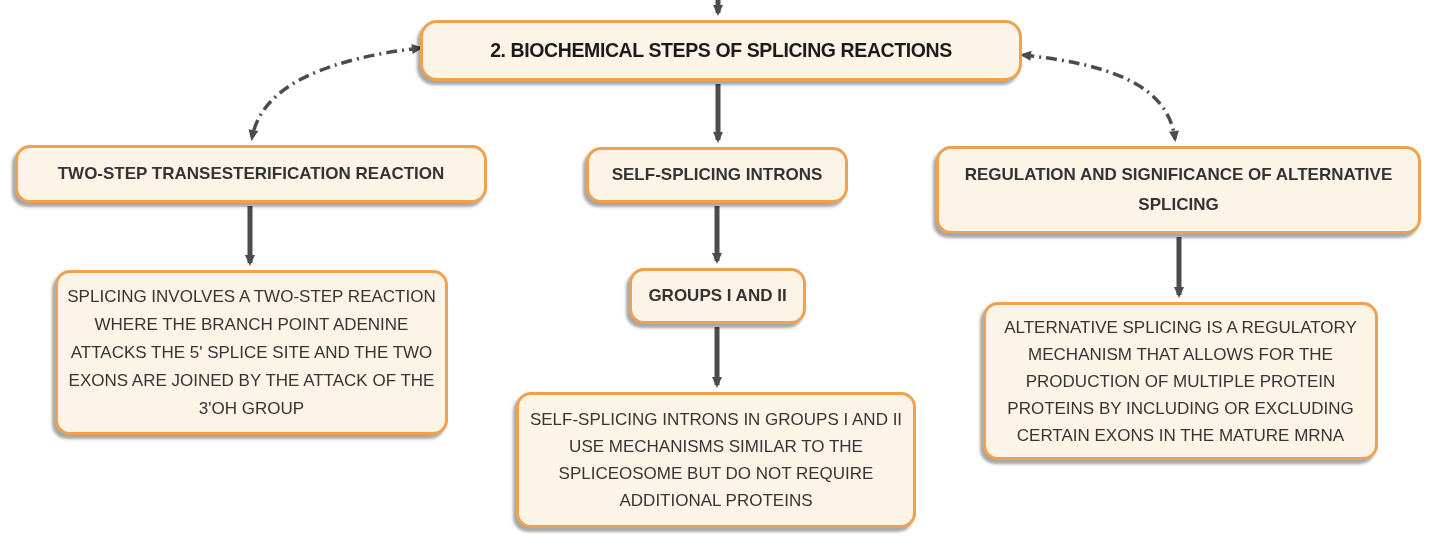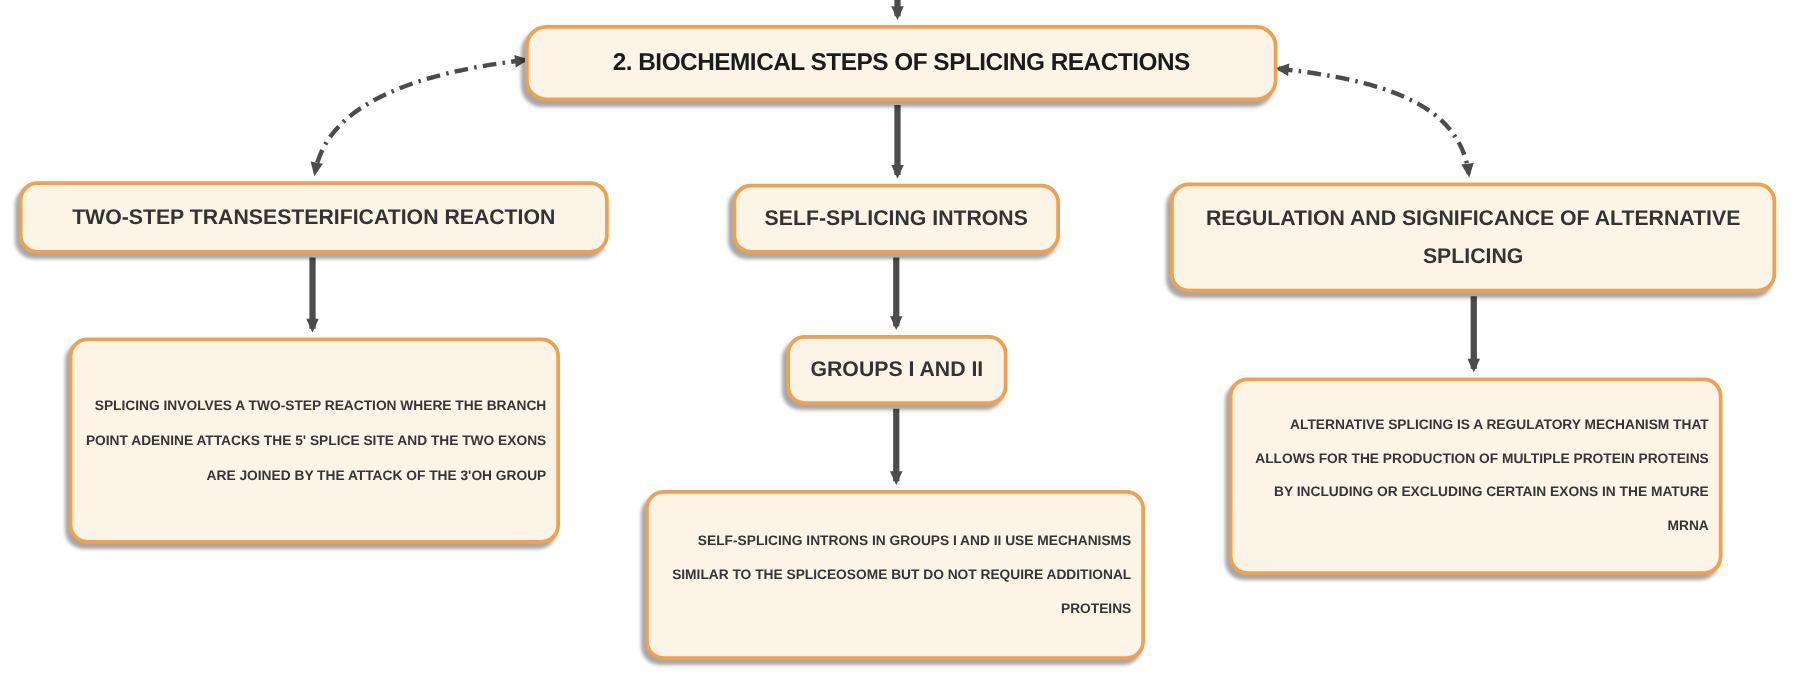--- a/index.html
+++ b/index.html
@@ -28,21 +28,21 @@
     left:420px;top:20px;width:602px;height:61px;
     border-radius:17px;
     font-size:19.5px;font-weight:700;letter-spacing:-0.4px;
     color:#1b1b1b;white-space:nowrap;
   }
   .branch-label{font-size:17px;font-weight:600;line-height:30px;}
   .b1{left:15px;top:145px;width:472px;height:58px;white-space:nowrap;}
   .b2{left:586px;top:147px;width:262px;height:56px;white-space:nowrap;}
   .b3{left:936px;top:146px;width:485px;height:88px;padding:4px 16px;}
   .b2s{left:629px;top:268px;width:177px;height:56px;white-space:nowrap;padding:0 6px;}
-  .detail{font-size:11px;font-weight:700;line-height:28px;color:#353535;text-align:right;}
+  .detail{font-size:17px;font-weight:400;line-height:28px;color:#353535;}
   .b1d{left:55px;top:270px;width:393px;height:165px;padding:8px 8px;}
   .b2d{left:516px;top:392px;width:400px;height:136px;padding:6px 8px;line-height:27px;}
   .b3d{left:983px;top:302px;width:395px;height:158px;padding:6px 8px;line-height:27px;}
 </style>
 </head>
 <body>
 
 <div class="canvas">
 
   <svg class="connectors" width="1441" height="549" viewBox="0 0 1441 549">

